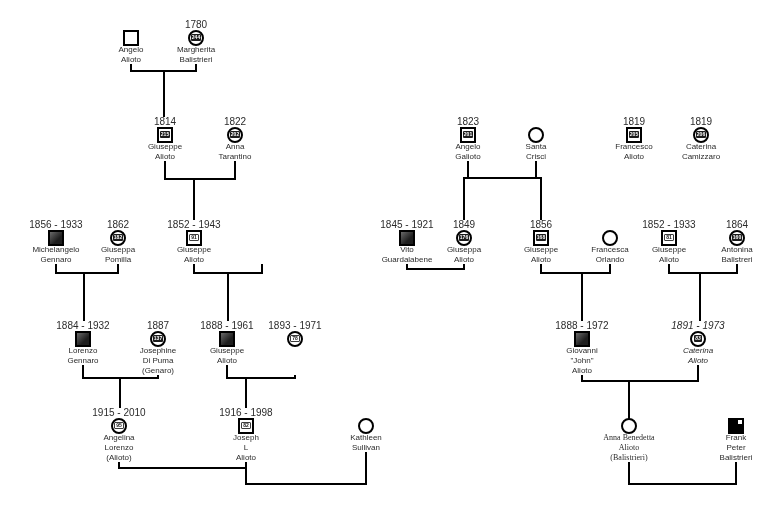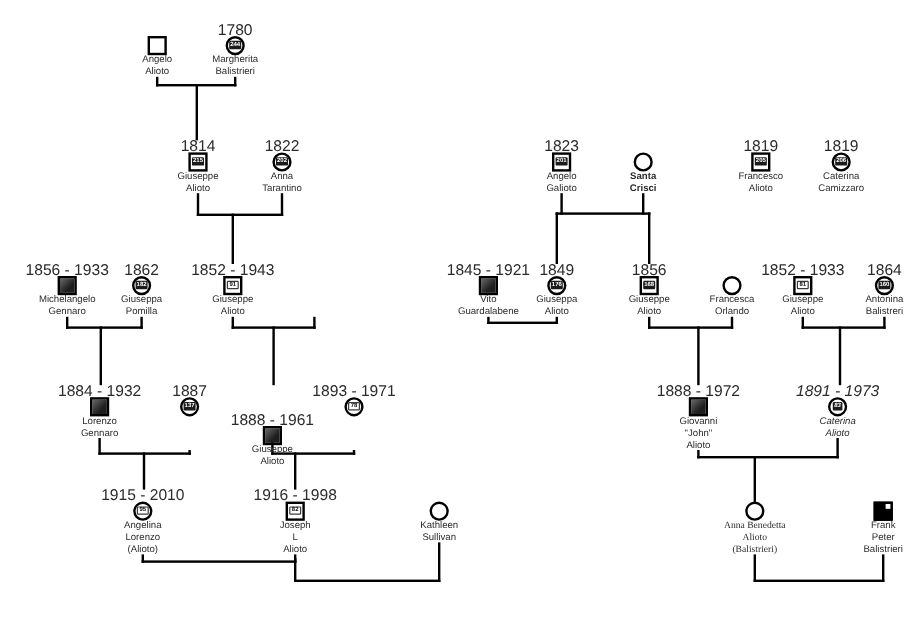--- a/index.html
+++ b/index.html
@@ -1,21 +1,21 @@
 <!DOCTYPE html>
 <html><head>
 <meta charset="utf-8">
 <style>
   html,body{margin:0;padding:0;background:#fff;}
   #canvas{
     position:relative;width:767px;height:521px;background:#ffffff;
     font-family:"Liberation Sans",sans-serif;overflow:hidden;color:#2b2b2b;
   }
   .person{position:absolute;width:96px;text-align:center;}
-  .dates{height:11px;font-size:13px;line-height:11px;white-space:nowrap;color:#2b2b2b;text-align:center;}
+  .dates{height:11px;font-size:10px;line-height:11px;white-space:nowrap;color:#2b2b2b;text-align:center;}
   .iconrow{height:15px;display:flex;justify-content:center;align-items:center;}
   .pic{
     width:12px;height:12px;border:2px solid #000;background:#fff;
     display:flex;align-items:center;justify-content:center;
     box-sizing:content-box;position:relative;
   }
   .pic.female{border-radius:50%;}
   .pic.photo{background:#2d2d2d;background:linear-gradient(135deg,#6a6a6a 0%,#1d1d1d 65%);}
   .pic.photo-solid{background:#000;}
   .notch{position:absolute;top:0;right:0;width:4px;height:4px;background:#fff;}
@@ -173,22 +173,27 @@
         <div>Gennaro</div>
       </div>
     </div>
     <div class="person" style="left: 110px; top: 320px;">
       <div class="dates">1887</div>
       <div class="iconrow">
         <div class="pic female">
           <span class="chip dark">137</span>
         </div>
       </div>
-    </div>
-    <div class="person" style="left: 179px; top: 320px; margin-top: 24px;">
+      <div class="names">
+        <div>Josephine</div>
+        <div>Di Puma</div>
+        <div>(Genaro)</div>
+      </div>
+    </div>
+    <div class="person" style="left: 179px; top: 320px;">
       <div class="dates">1888 - 1961</div>
       <div class="iconrow">
         <div class="pic male photo"></div>
       </div>
       <div class="names">
         <div>Giuseppe</div>
         <div>Alioto</div>
       </div>
     </div>
     <div class="person" style="left: 247px; top: 320px;">
@@ -240,21 +245,21 @@
       <div class="iconrow">
         <div class="pic male">
           <span class="chip dark">201</span>
         </div>
       </div>
       <div class="names">
         <div>Angelo</div>
         <div>Galioto</div>
       </div>
     </div>
-    <div class="person" style="left: 488px; top: 116px; font-weight: bold;">
+    <div class="person" style="left: 488px; top: 116px;">
       <div class="dates"></div>
       <div class="iconrow">
         <div class="pic female"></div>
       </div>
       <div class="names">
         <div>Santa</div>
         <div>Crisci</div>
       </div>
     </div>
     <div class="person" style="left: 586px; top: 116px;">

